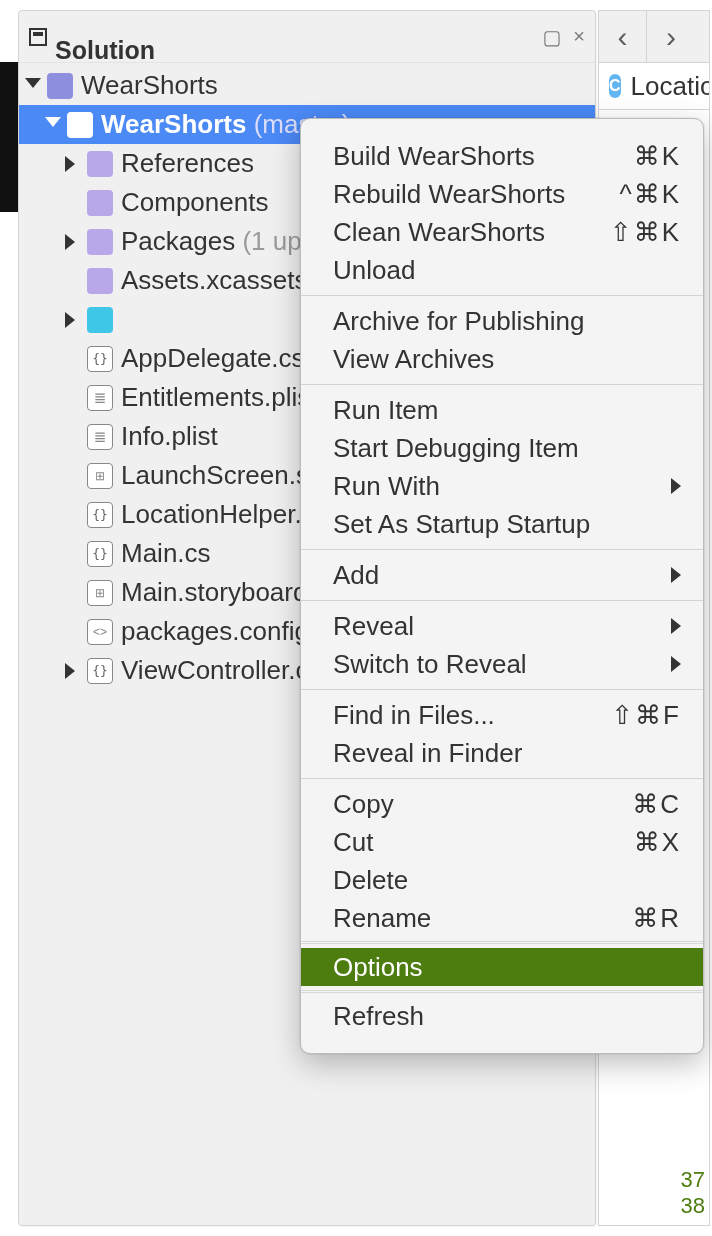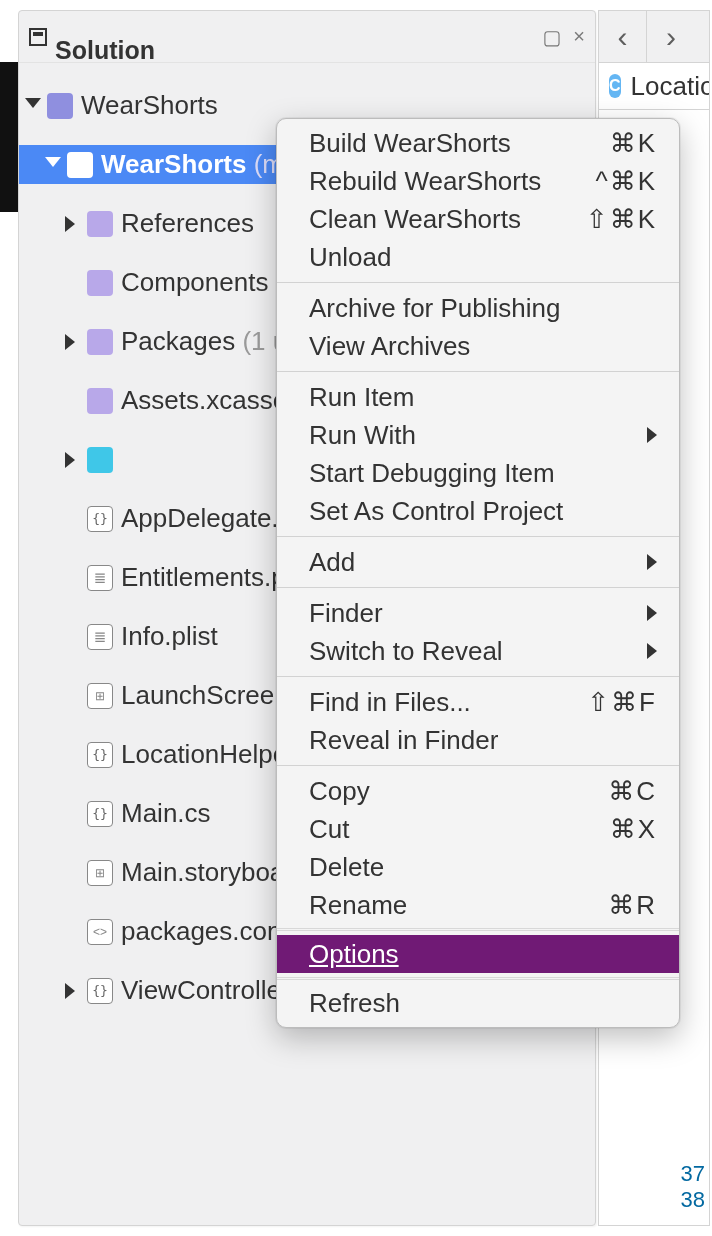--- a/index.html
+++ b/index.html
@@ -58,21 +58,20 @@
     border-top:4px solid #333;
   }
 
   
   .tree { padding-top: 3px; }
   .tree-row {
     display: flex; align-items: center;
     height: 39px;
     padding-right: 6px;
     white-space: nowrap;
-    margin-top: 20px;
   }
   .tree-row.selected {
     background: #4b89f5;
     color: #fff;
   }
   .indent { display:inline-block; }
   .disclosure {
     width: 16px; height: 16px;
     margin-right: 6px;
     flex: 0 0 auto;
@@ -148,47 +147,46 @@
   .gutter{
     position:absolute;
     left:598px; top:110px;
     width:112px; bottom:10px;
     border:1px solid #d4d4d4;
     border-top:none;
     background:#fff;
     overflow:hidden;
   }
   .gutter .lines{
-    position:absolute; right:4px; bottom:12px;
-    color:#0369a1; font-size:22px;
+    position:absolute; right:4px; bottom:6px;
+    color:#4d7c0f; font-size:22px;
     text-align:right;
   }
 
   
   .context-menu{
     position:absolute;
-    left:276px; top:118px;
+    left:300px; top:118px;
     width:404px;
     background:#f4f4f4;
     border:1px solid #bcbcbc;
     border-radius:10px;
     box-shadow: 0 10px 30px rgba(0,0,0,.25), 0 0 0 1px rgba(0,0,0,.05);
-    padding: 5px 0;
+    padding: 18px 0;
   }
   .menu-item{
     display:flex; align-items:center;
     height:38px;
     padding: 0 22px 0 32px;
     font-size:26px;
     color:#333;
   }
   .menu-item.hover{
-    background:#701a75;
+    background:#4d7c0f;
     color:#fff;
-    text-decoration:underline;
   }
   .menu-item .label{ flex:1; white-space:nowrap; overflow:hidden;}
   .menu-item .shortcut{
     color:#333; font-size:26px;
     letter-spacing:2px;
   }
   .menu-item .sub{
     border-top:8px solid transparent;
     border-bottom:8px solid transparent;
     border-left:10px solid #333;
@@ -372,37 +370,37 @@
         <span class="label">Archive for Publishing</span>
       </div>
       <div class="menu-item">
         <span class="label">View Archives</span>
       </div>
       <div class="menu-sep"></div>
       <div class="menu-item">
         <span class="label">Run Item</span>
       </div>
       <div class="menu-item">
+        <span class="label">Start Debugging Item</span>
+      </div>
+      <div class="menu-item">
         <span class="label">Run With</span>
         <span class="sub"></span>
       </div>
       <div class="menu-item">
-        <span class="label">Start Debugging Item</span>
-      </div>
-      <div class="menu-item">
-        <span class="label">Set As Control Project</span>
+        <span class="label">Set As Startup Startup</span>
       </div>
       <div class="menu-sep"></div>
       <div class="menu-item">
         <span class="label">Add</span>
         <span class="sub"></span>
       </div>
       <div class="menu-sep"></div>
       <div class="menu-item">
-        <span class="label">Finder</span>
+        <span class="label">Reveal</span>
         <span class="sub"></span>
       </div>
       <div class="menu-item">
         <span class="label">Switch to Reveal</span>
         <span class="sub"></span>
       </div>
       <div class="menu-sep"></div>
       <div class="menu-item">
         <span class="label">Find in Files...</span>
         <span class="shortcut">⇧⌘F</span>

